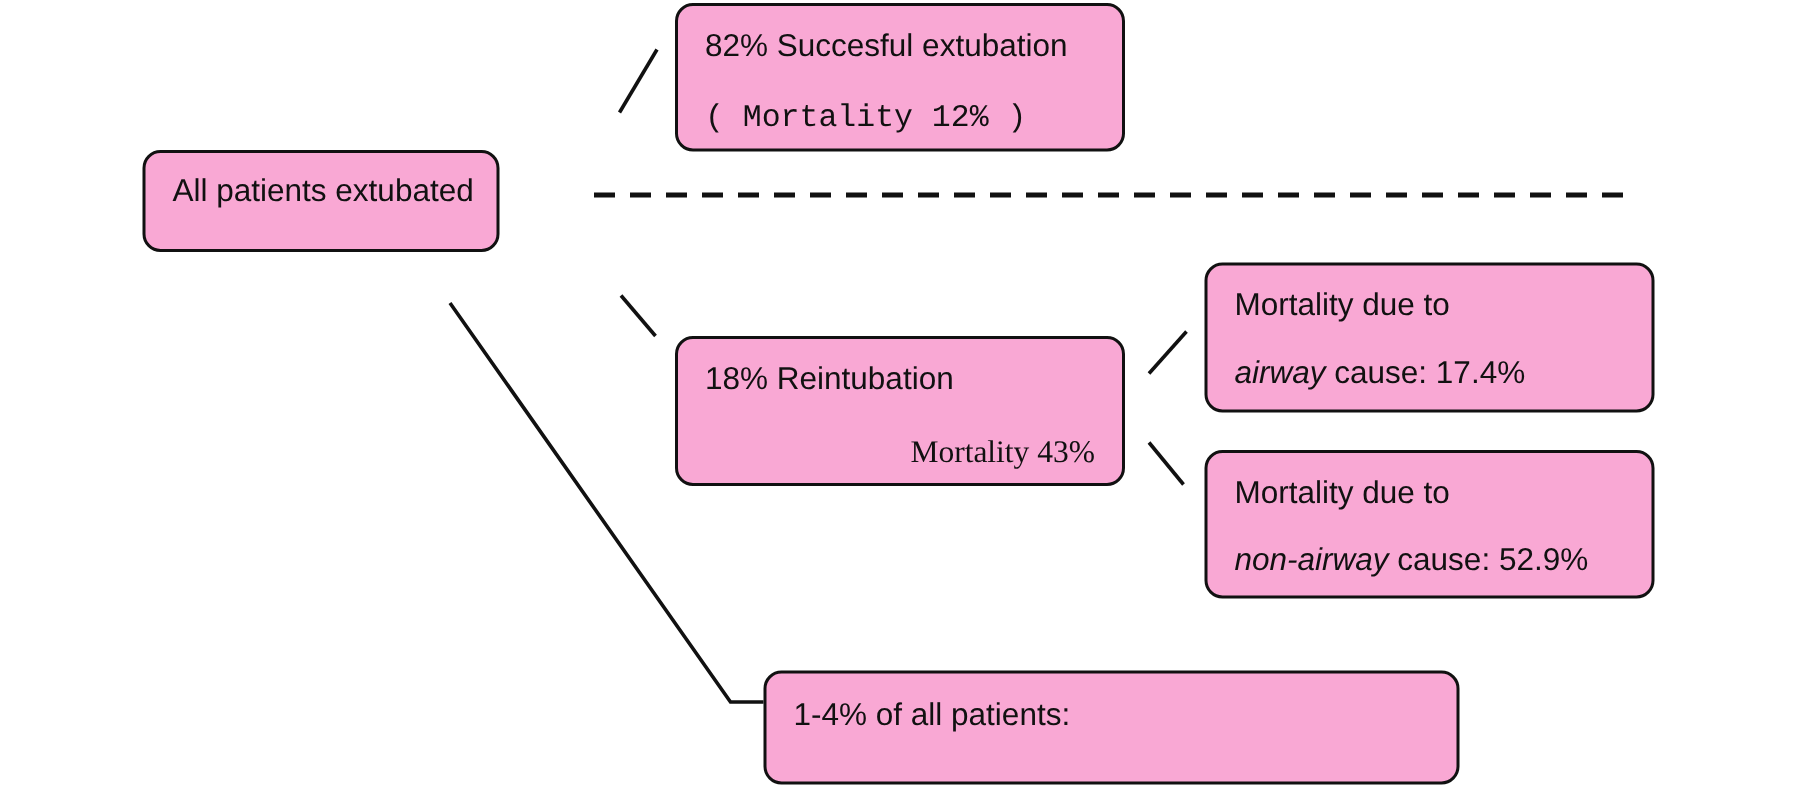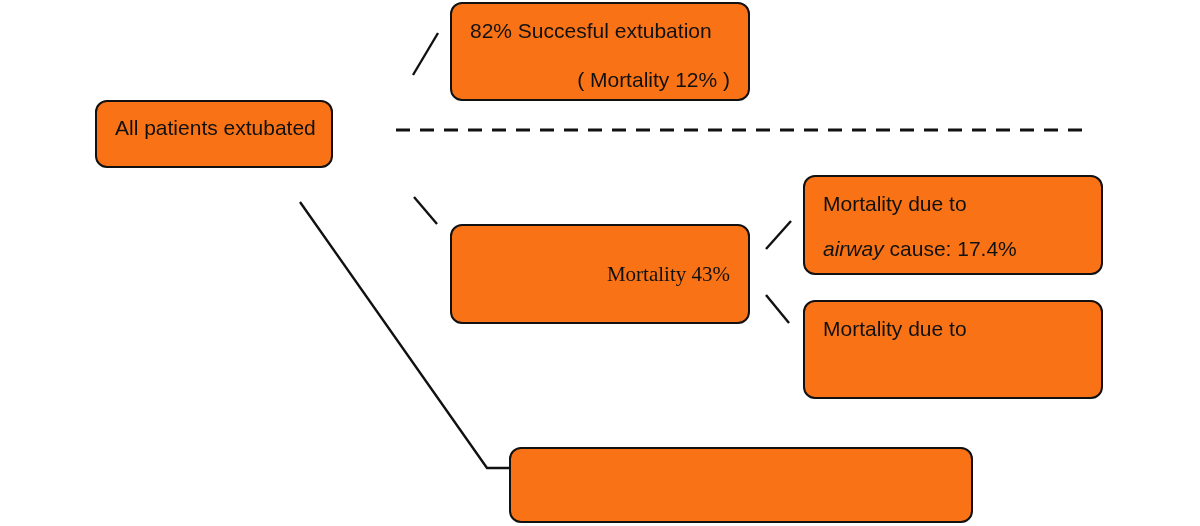--- a/index.html
+++ b/index.html
@@ -23,35 +23,35 @@
     position: absolute;
     left: 0;
     top: 0;
     width: 1200px;
     height: 526px;
     pointer-events: none;
   }
   .node-box {
     position: absolute;
     box-sizing: border-box;
-    background: #f97316;
+    background: #f9a8d4;
     border: 2px solid #111111;
     border-radius: 12px;
     padding: 13px 18px 10px 18px;
     z-index: 2;
   }
   .node-line {
     display: block;
     font-size: 21px;
     line-height: 1.30;
     color: #111111;
     white-space: nowrap;
   }
   .node-line.align-left   { text-align: left; }
-  .node-line.align-center { text-align: right; }
+  .node-line.align-center { text-align: left; font-family: Liberation Mono, monospace; }
   .node-line.align-right  { text-align: right; font-family: Liberation Serif, serif; }
   .node-line.spaced       { margin-top: 22px; }
   .node-line.tight        { margin-top: 18px; }
   .em-term { font-style: italic; }
 
   
   #node-all-patients      { left: 95px;  top: 100px; width: 238px; height: 68px;
                             padding-top: 12px; }
   #node-successful        { left: 450px; top: 2px;   width: 300px; height: 99px; }
   #node-reintubation      { left: 450px; top: 224px; width: 300px; height: 100px; }
@@ -83,28 +83,31 @@
   <div class="node-box" id="node-all-patients">
     <span class="node-line align-left">All patients extubated</span>
   </div>
 
   <div class="node-box" id="node-successful">
     <span class="node-line align-left">82% Succesful extubation</span>
     <span class="node-line align-center spaced">( Mortality 12% )</span>
   </div>
 
   <div class="node-box" id="node-reintubation">
+    <span class="node-line align-left">18% Reintubation</span>
     <span class="node-line align-right spaced">Mortality 43%</span>
   </div>
 
   <div class="node-box" id="node-airway-mortality">
     <span class="node-line align-left">Mortality due to</span>
     <span class="node-line align-left tight"><em class="em-term">airway</em><span> cause: 17.4%</span></span>
   </div>
 
   <div class="node-box" id="node-nonairway-mortality">
     <span class="node-line align-left">Mortality due to</span>
+    <span class="node-line align-left tight"><em class="em-term">non-airway</em><span> cause: 52.9%</span></span>
   </div>
 
   <div class="node-box" id="node-laryngeal-edema">
+    <span class="node-line align-left">1-4% of all patients:</span>
   </div>
 
 </div>
 
 </body></html>

